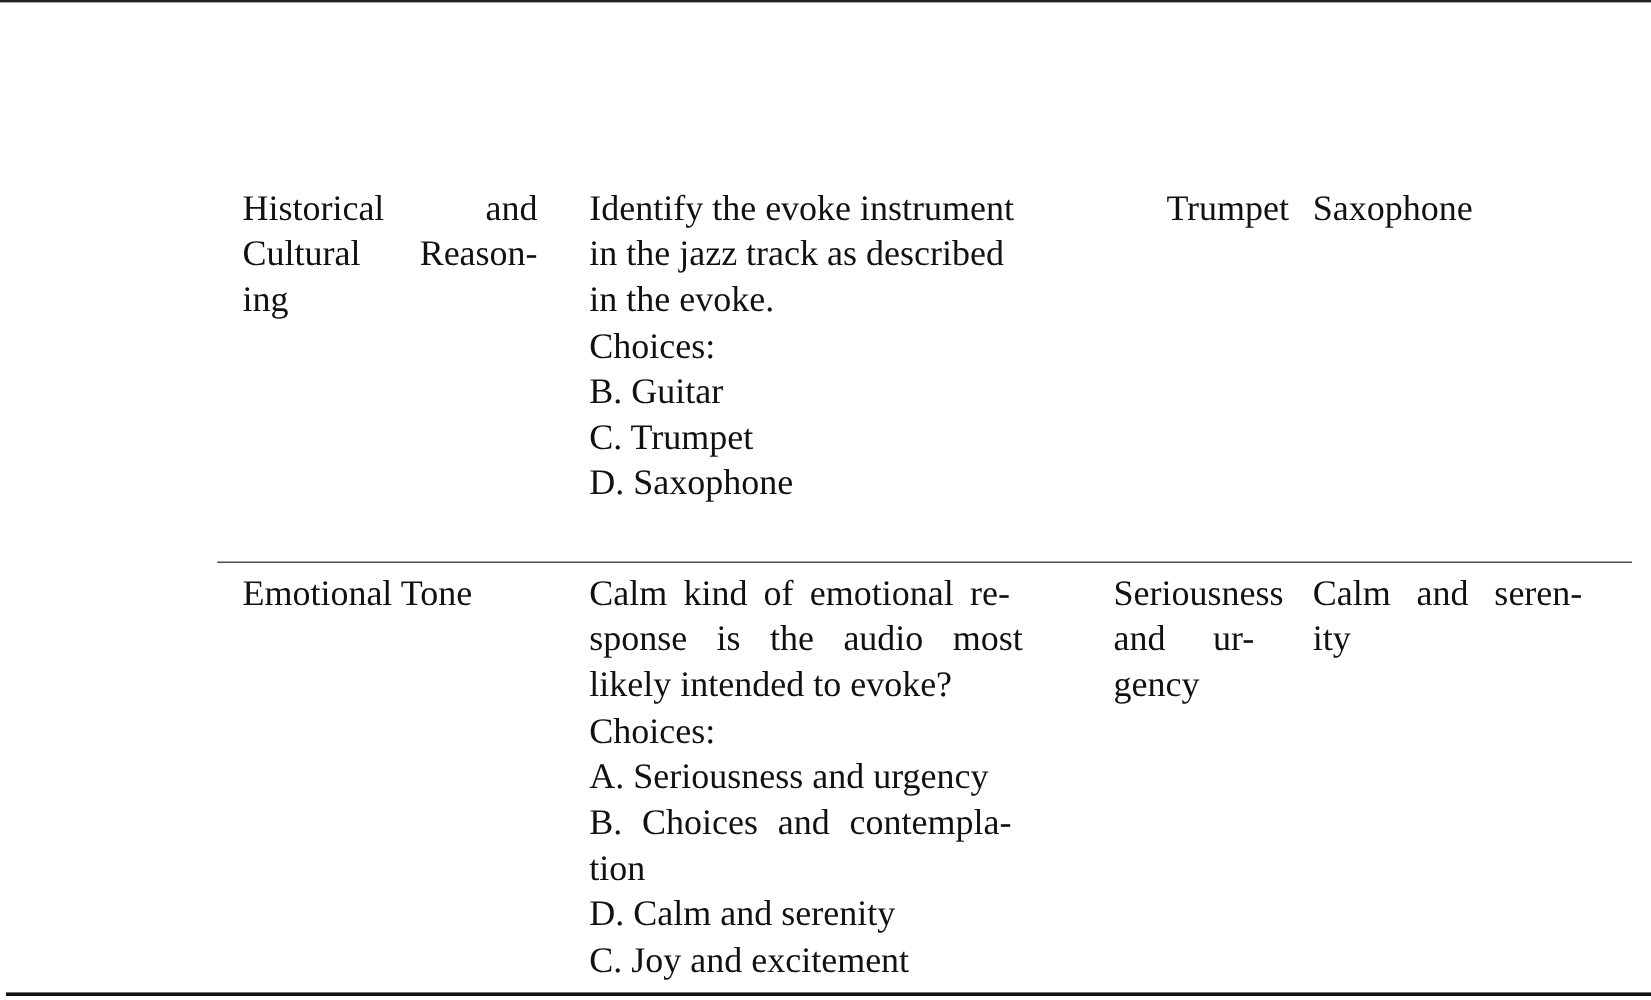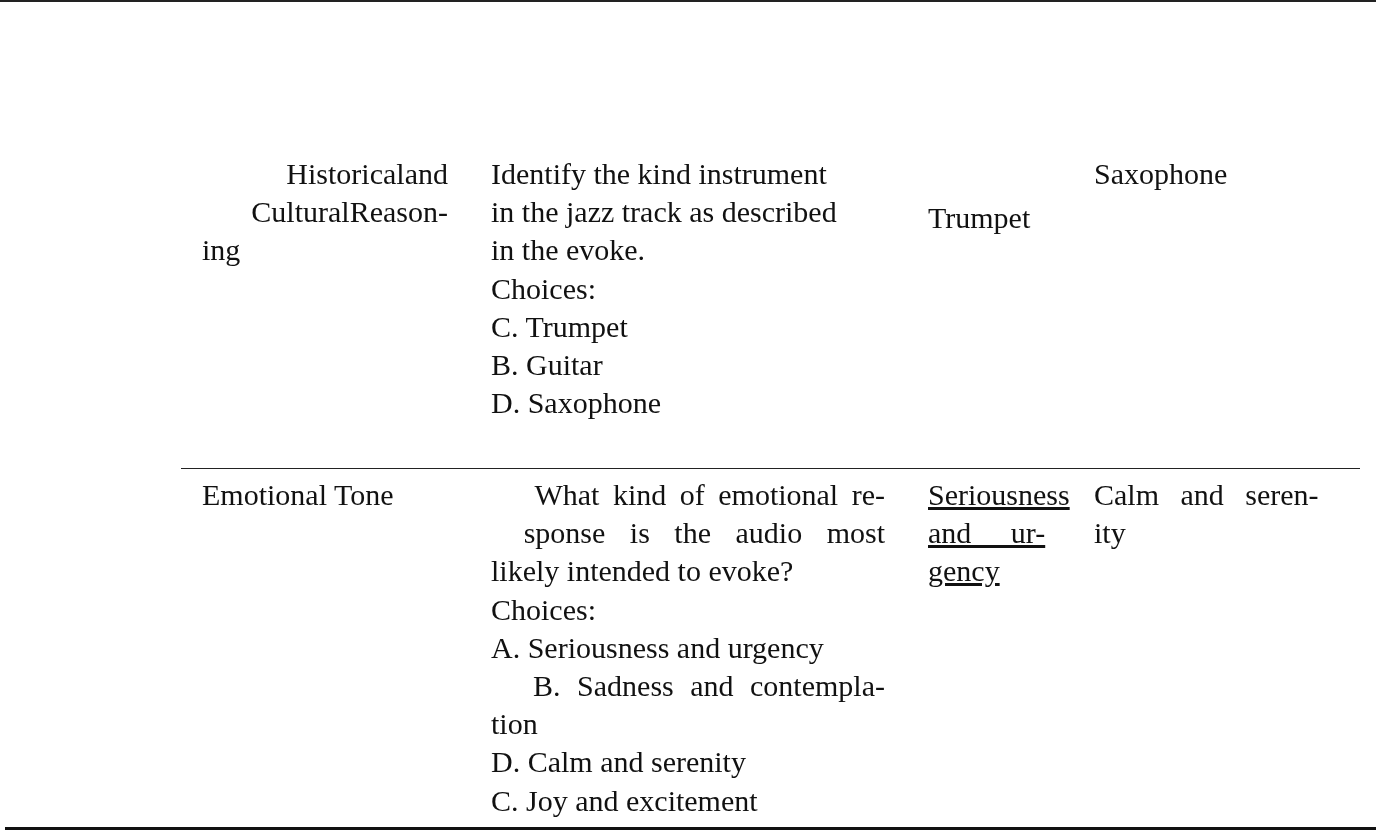--- a/index.html
+++ b/index.html
@@ -3,82 +3,82 @@
 <meta charset="utf-8">
 <style>
   html, body { margin:0; padding:0; background:#fff; }
   body { width:1376px; height:833px; position:relative; overflow:hidden;
          font-family:"Liberation Serif", "DejaVu Serif", serif; color:#111; }
   .top-rule { position:absolute; left:0; top:0; width:1376px; height:2px; background:#222; }
   .mid-rule { position:absolute; left:181px; top:468px; width:1179px; height:1px; background:#222; }
   .bot-rule { position:absolute; left:5px; top:827px; width:1371px; height:3px; background:#111; }
   .cell { position:absolute; font-size:30px; line-height:38.2px; }
   .line { display:block; white-space:nowrap; }
-  .jl { display:flex; justify-content:flex-end; white-space:nowrap; }
+  .jl { display:flex; justify-content:space-between; white-space:nowrap; }
 </style>
 </head>
 <body>
 
 <div class="top-rule"></div>
 
 <div class="cell" style="left:202px; top:155px; width:246px;">
   <div class="jl">
     <span>Historical</span>
     <span>and</span>
   </div>
   <div class="jl">
     <span>Cultural</span>
     <span>Reason-</span>
   </div>
   <div class="line">ing</div>
 </div>
 
 <div class="cell" style="left:491px; top:155px; width:394px;">
-  <span class="line">Identify the kind instrument</span>
+  <span class="line">Identify the evoke instrument</span>
   <span class="line">in the jazz track as described</span>
   <span class="line">in the evoke.</span>
   <span class="line">Choices:</span>
+  <span class="line">B. Guitar</span>
   <span class="line">C. Trumpet</span>
-  <span class="line">B. Guitar</span>
   <span class="line">D. Saxophone</span>
 </div>
 
-<div class="cell" style="left:928px; top:155px;margin-top:44px;">
+<div class="cell" style="left:972px; top:155px;">
   <span class="line">Trumpet</span>
 </div>
 
 <div class="cell" style="left:1094px; top:155px;">
   <span class="line">Saxophone</span>
 </div>
 
 <div class="mid-rule"></div>
 
 <div class="cell" style="left:202px; top:476px;">
   <span class="line">Emotional Tone</span>
 </div>
 
 <div class="cell" style="left:491px; top:476px; width:394px;">
   <div class="jl">
-      <span style="word-spacing:6px">What kind of emotional re-</span>
+      <span style="word-spacing:6px">Calm kind of emotional re-</span>
     </div>
   <div class="jl">
       <span style="word-spacing:17px">sponse is the audio most</span>
     </div>
   <span class="line">likely intended to evoke?</span>
   <span class="line">Choices:</span>
   <span class="line">A. Seriousness and urgency</span>
   <div class="jl">
-      <span style="word-spacing:9px">B. Sadness and contempla-</span>
+      <span style="word-spacing:9px">B. Choices and contempla-</span>
     </div>
   <span class="line">tion</span>
   <span class="line">D. Calm and serenity</span>
   <span class="line">C. Joy and excitement</span>
 </div>
 
-<div class="cell" style="left:928px; top:476px; width:160px;text-decoration:underline;">
+<div class="cell" style="left:928px; top:476px; width:160px;">
   <span class="line">Seriousness</span>
   <span class="line" style="word-spacing:32px">and ur-</span>
   <span class="line">gency</span>
 </div>
 
 <div class="cell" style="left:1094px; top:476px; width:246px;">
   <span class="line" style="word-spacing:14px">Calm and seren-</span>
   <span class="line">ity</span>
 </div>
 

